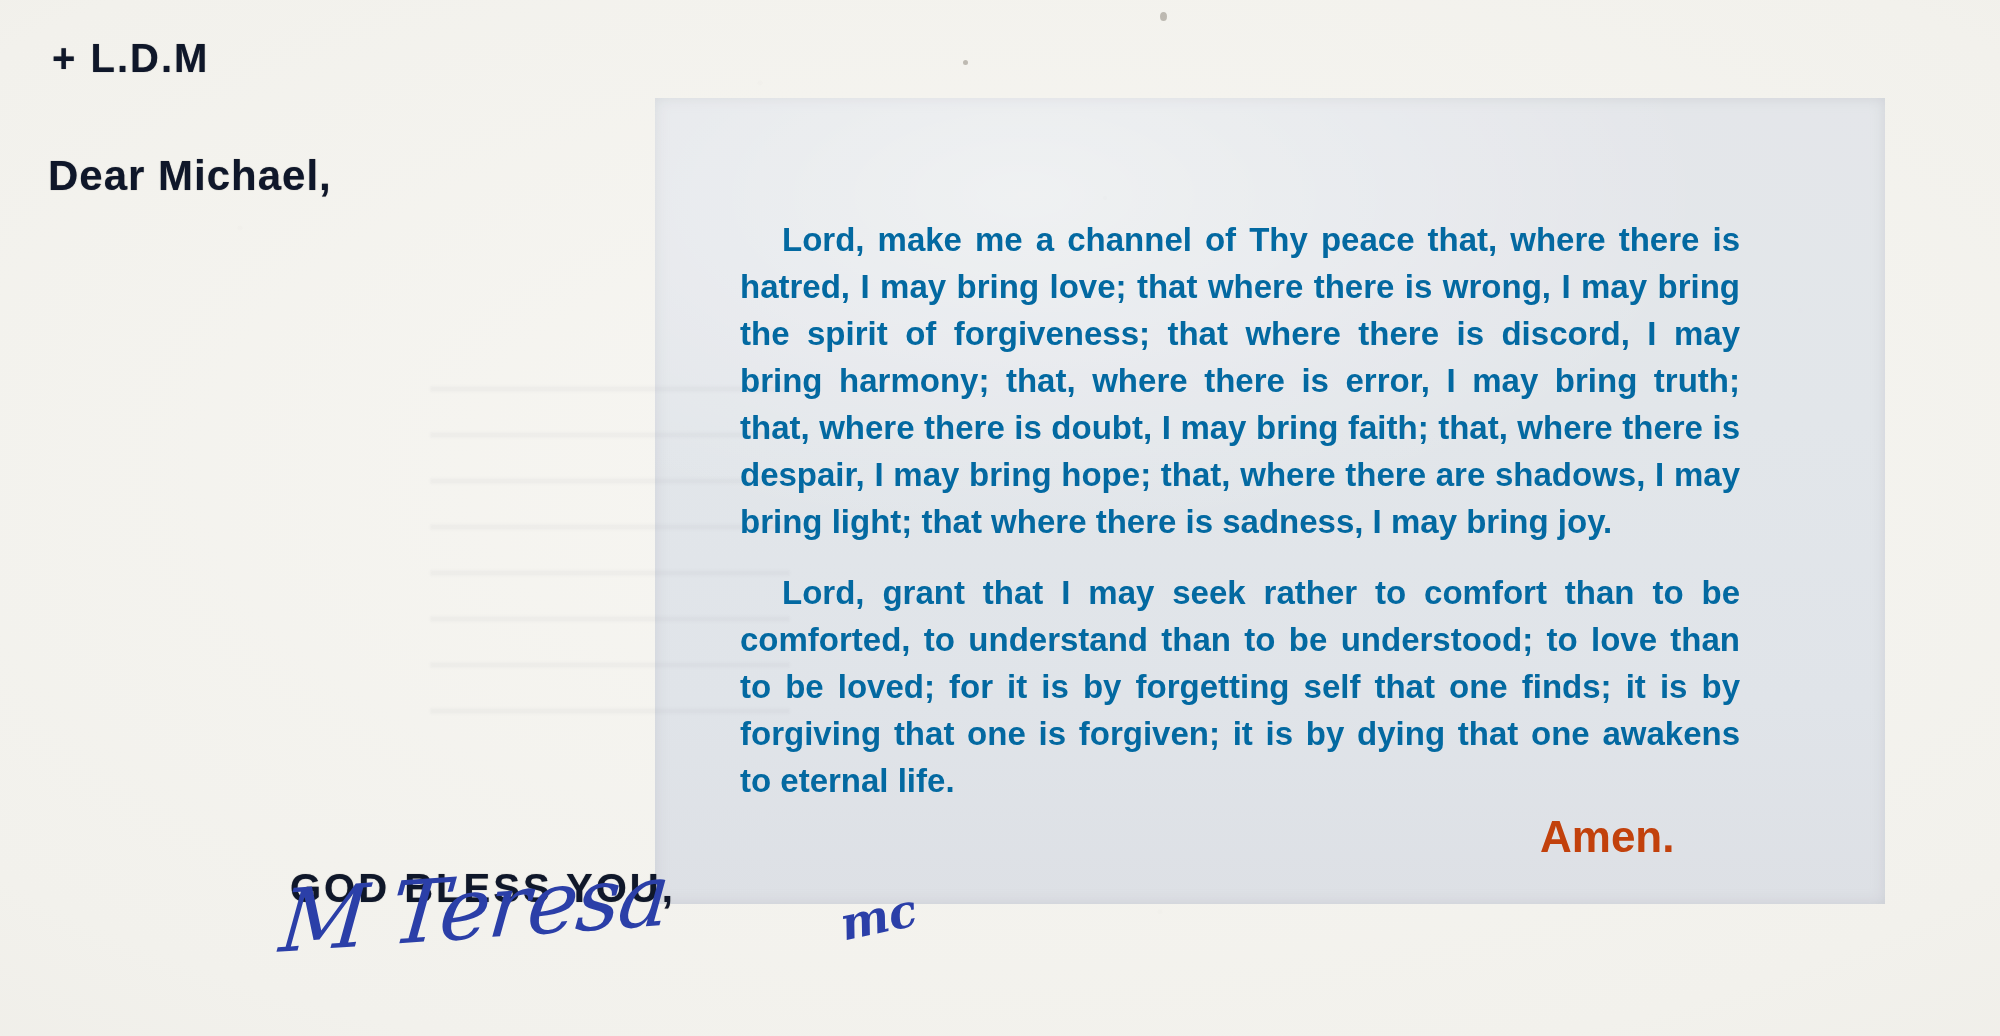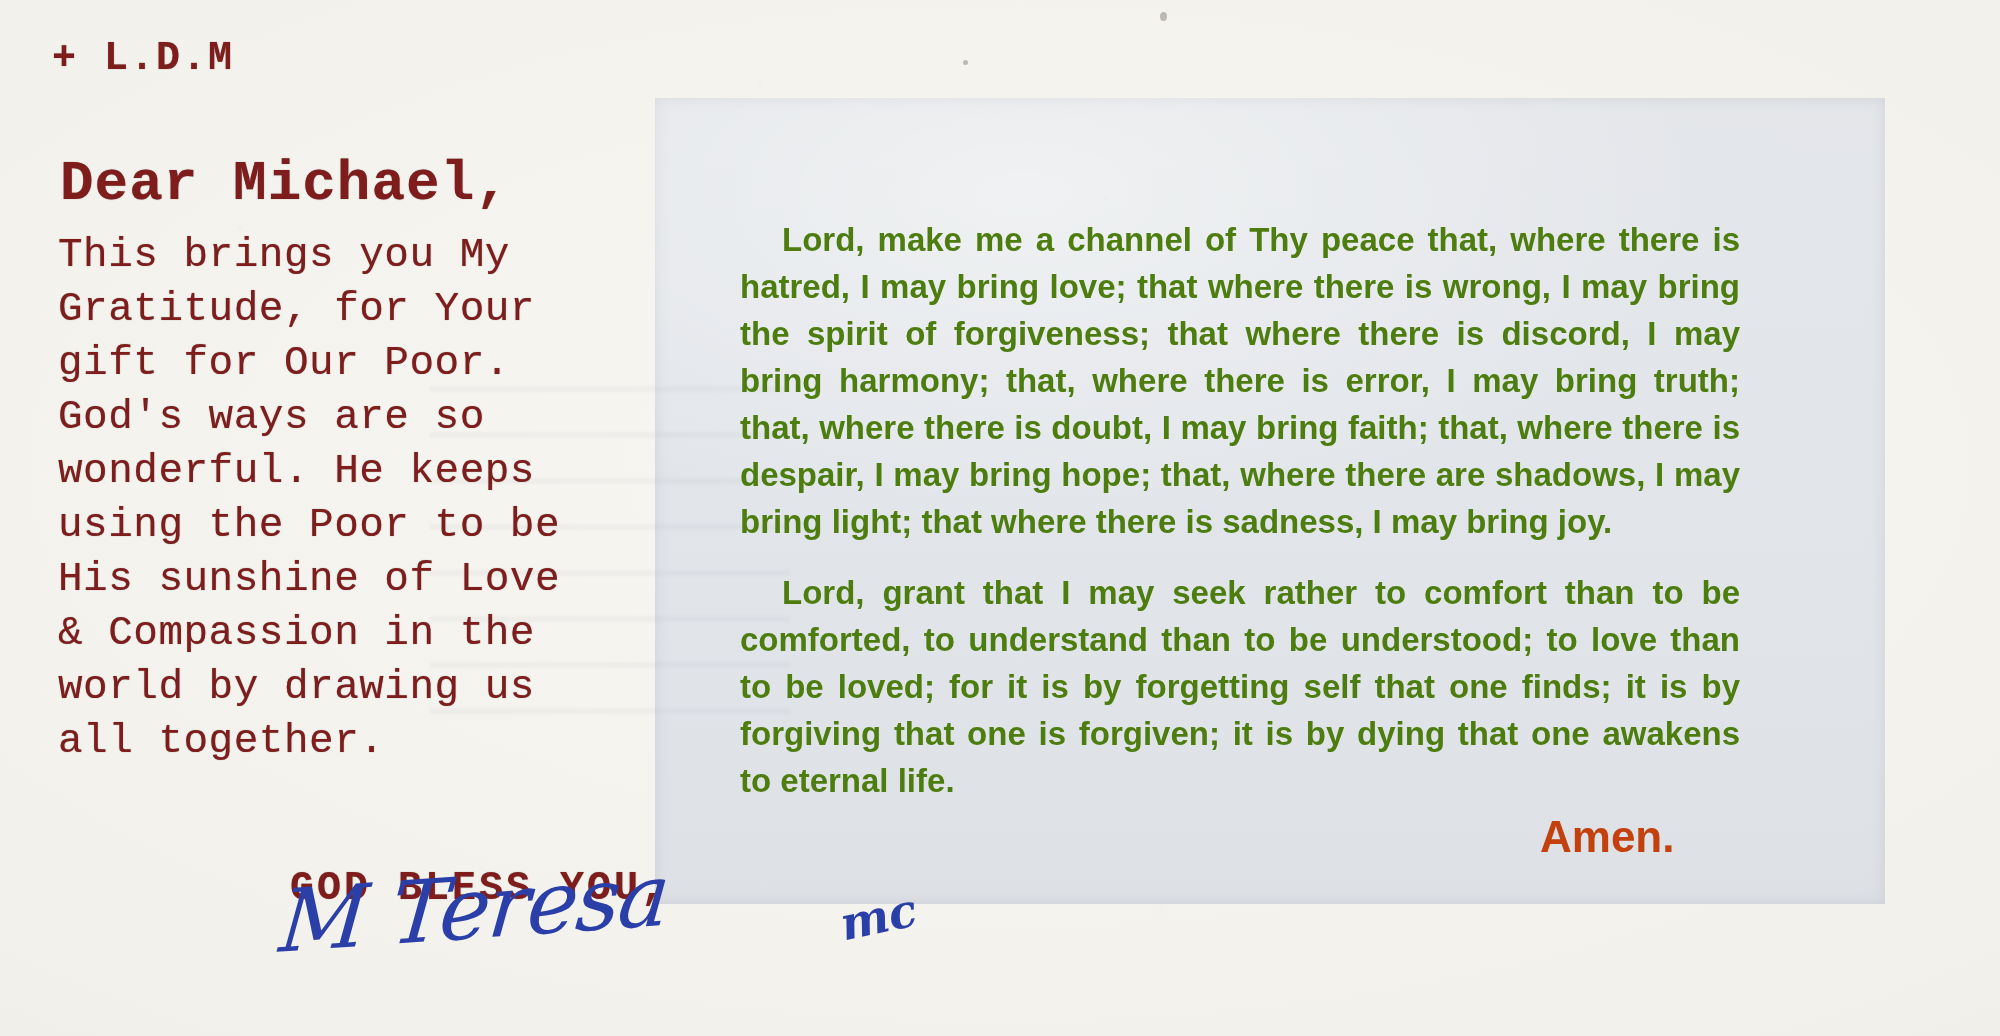--- a/index.html
+++ b/index.html
@@ -54,42 +54,42 @@
   .prayer-panel::after {
     content: "";
     position: absolute;
     inset: 0;
     background: radial-gradient(ellipse 80% 60% at 30% 12%, rgba(255,255,255,.45), rgba(255,255,255,0) 70%);
   }
 
   
   .tw {
     position: absolute;
-    font-family: Liberation Mono, monospace;
-    color: #7f1d1d;
+    font-family: Liberation Sans, sans-serif;
+    color: #0f172a;
     white-space: pre;
     text-shadow: 0 0 1px rgba(40,38,34,.55);
   }
   #ldm {
     left: 52px;
     top: 36px;
     font-size: 40px;
     letter-spacing: 2px;
     font-weight: 700;
   }
   #date {
     right: 72px;
     top: 56px;
     font-size: 38px;
     letter-spacing: 1px;
   }
   #salutation {
-    left: 60px;
+    left: 48px;
     top: 152px;
-    font-size: 56px;
+    font-size: 42px;
     font-weight: 700;
     letter-spacing: 1px;
   }
   #body {
     left: 58px;
     top: 228px;
     font-size: 41px;
     line-height: 54px;
     letter-spacing: .5px;
   }
@@ -125,21 +125,21 @@
     color: #2b3fa8;
     transform: rotate(-12deg);
   }
 
   
   .prayer-text {
     position: absolute;
     left: 740px;
     top: 216px;
     width: 1000px;
-    color: #4d7c0f;
+    color: #0369a1;
     font-family: "Liberation Sans", sans-serif;
     font-size: 33px;
     line-height: 47px;
     text-align: justify;
     font-weight: 600;
   }
   .prayer-text p {
     margin: 0;
     text-indent: 42px;
   }
@@ -180,30 +180,20 @@
 
   <span class="speck" style="left:1160px;top:12px;width:7px;height:9px;"></span>
   <span class="speck" style="left:963px;top:60px;width:5px;height:5px;"></span>
   <span class="speck" style="left:1103px;top:196px;width:4px;height:4px;opacity:.5;"></span>
 
   <div class="prayer-panel"></div>
   <div class="ghost"></div>
 
   <div class="tw" id="ldm">+ L.D.M</div>
   <div class="tw" id="salutation">Dear Michael,</div>
-  <div class="tw" id="body">This brings you My
-Gratitude, for Your
-gift for Our Poor.
-God's ways are so
-wonderful. He keeps
-using the Poor to be
-His sunshine of Love
-&amp; Compassion in the
-world by drawing us
-all together.</div>
   <div class="tw" id="blessing">GOD BLESS YOU,</div>
 
   <div id="signature">M Teresa</div>
   <div id="signature-mark">mc</div>
 
   <div class="prayer-text">
     <p>Lord, make me a channel of Thy peace that, where there is hatred, I may bring love; that where there is wrong, I may bring the spirit of forgiveness; that where there is discord, I may bring harmony; that, where there is error, I may bring truth; that, where there is doubt, I may bring faith; that, where there is despair, I may bring hope; that, where there are shadows, I may bring light; that where there is sadness, I may bring joy.</p>
     <p>Lord, grant that I may seek rather to comfort than to be comforted, to understand than to be understood; to love than to be loved; for it is by forgetting self that one finds; it is by forgiving that one is forgiven; it is by dying that one awakens to eternal life.</p>
   </div>
   <div id="amen">Amen.</div>

